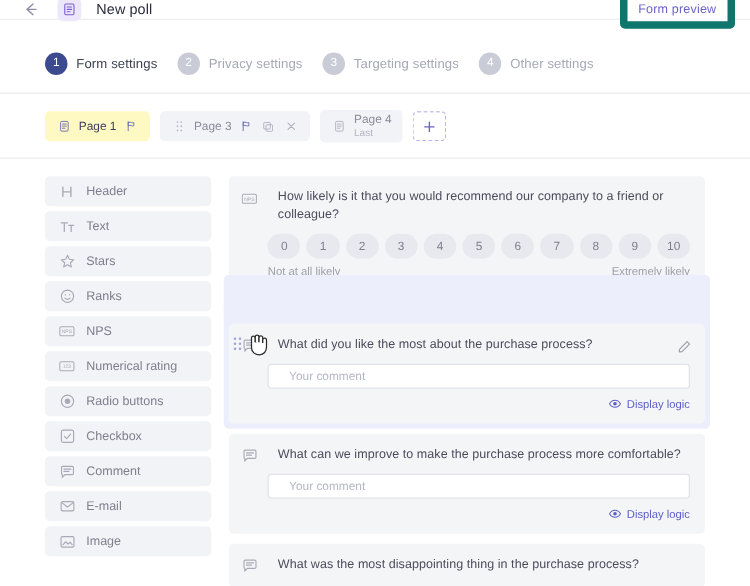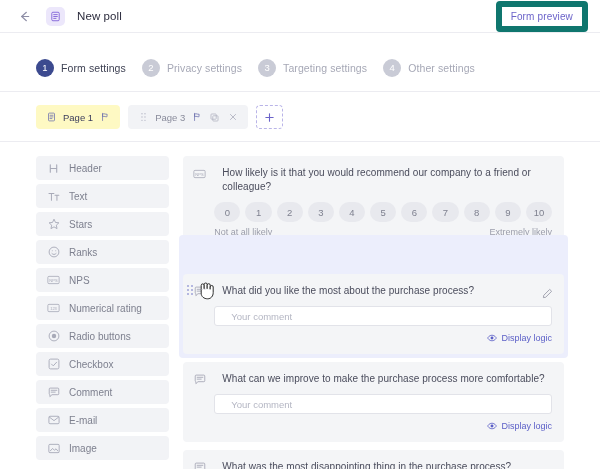--- a/index.html
+++ b/index.html
@@ -6,21 +6,21 @@
   html, body {
     width: 600px; height: 469px;
     font-family: "Liberation Sans", sans-serif;
     background: #ffffff;
     overflow: hidden;
   }
   .app { width: 600px; height: 469px; position: relative; background:#fff; }
 
   
   .topbar {
-    height: 33px; display: flex; align-items: center;
+    height: 16px; display: flex; align-items: center;
     padding: 0 12px 0 16px; background: #fff;
     border-bottom: 1px solid #ececf1;
   }
   .back-arrow {
     width: 16px; height: 16px; color:#8e8ea6;
     display:flex; align-items:center; justify-content:center;
     font-size: 14px; line-height:1; cursor:pointer;
   }
   .app-logo {
     width: 19px; height: 19px; margin-left: 14px;
@@ -228,20 +228,32 @@
             <rect x="3.7" y="3.7" width="7" height="7" rx="1"></rect>
           </svg>
       </span>
       <span class="side-ico">
         <svg width="8" height="8" viewBox="0 0 10 10" stroke="#b0b2c0" stroke-width="1.1" stroke-linecap="round">
             <path d="M1.8 1.8 L8.2 8.2M8.2 1.8 L1.8 8.2"></path>
           </svg>
       </span>
     </div>
 
+    <div class="ptab two-line">
+      <span class="side-ico">
+        <svg width="9" height="10" viewBox="0 0 12 13" fill="none" stroke="#b0b2c0" stroke-width="1">
+            <rect x="2" y="1.3" width="8" height="10.4" rx="1.2"></rect>
+            <path d="M4 4.2h4M4 6.4h4M4 8.6h2.6" stroke-linecap="round"></path>
+          </svg>
+      </span>
+      <span class="pt-stack">
+        <span class="pt-name">Page 4</span>
+        <span class="pt-sub">Last</span>
+      </span>
+    </div>
 
     <div class="add-page">
       <svg width="11" height="11" viewBox="0 0 12 12" stroke="#6b63c9" stroke-width="1.2" stroke-linecap="round">
           <path d="M6 2v8M2 6h8"></path>
         </svg>
     </div>
   </div>
 
   <div class="tab-div"></div>
 

